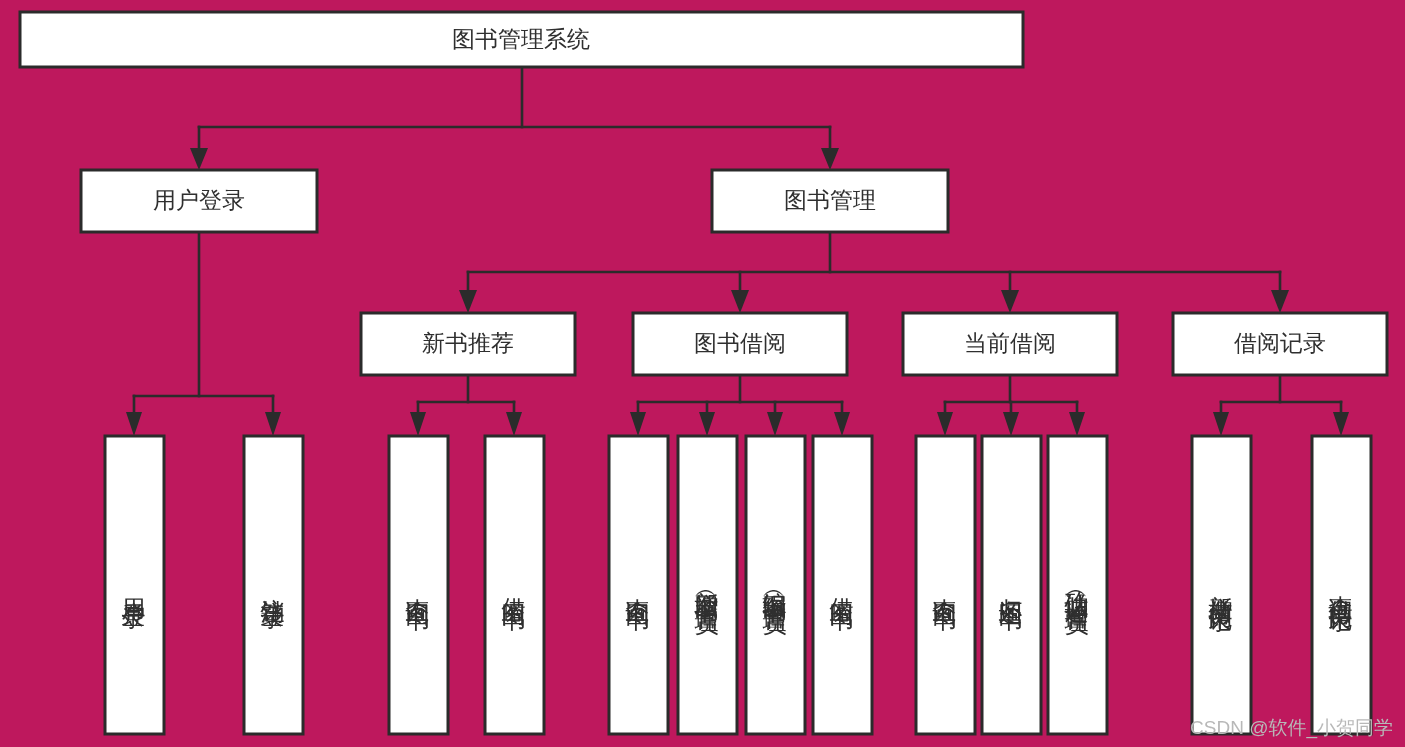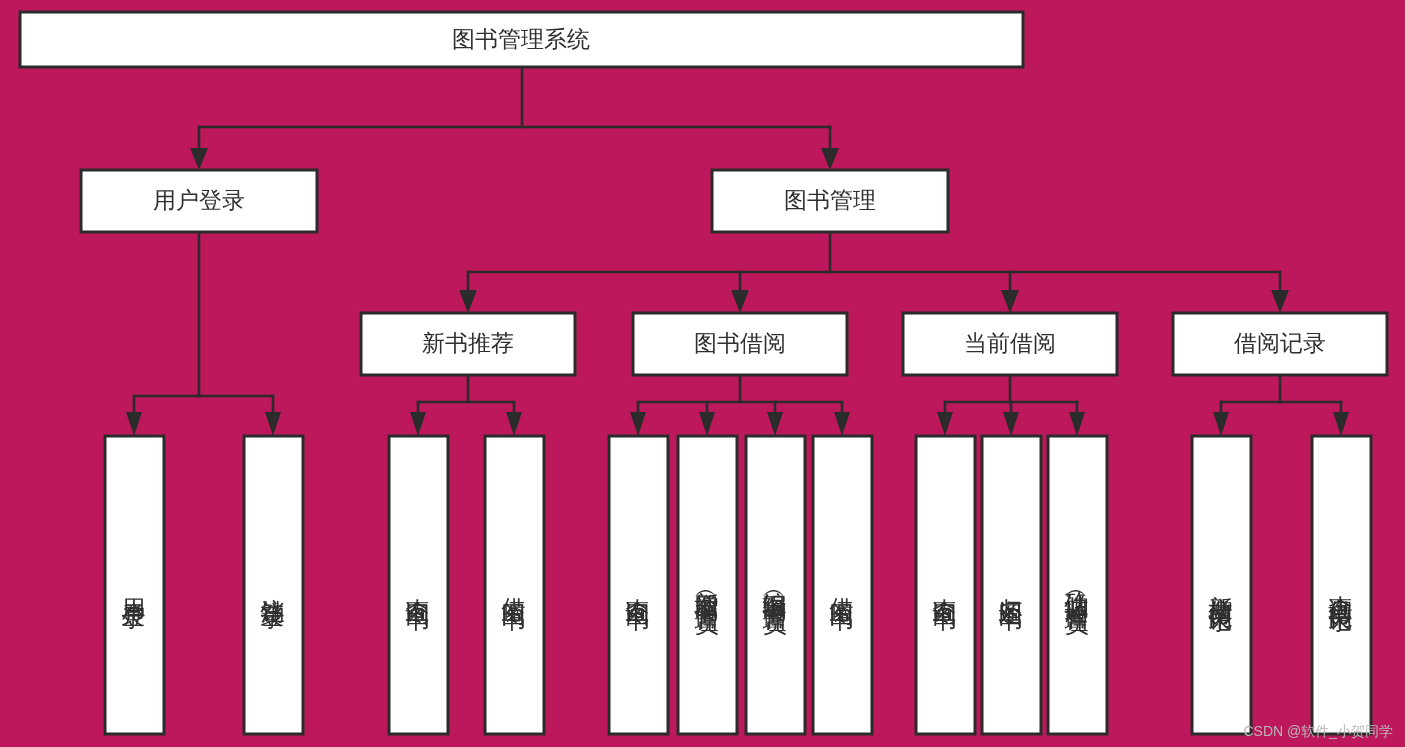--- a/index.html
+++ b/index.html
@@ -58,21 +58,21 @@
     text-orientation: upright;
     letter-spacing: 3px;
     dominant-baseline: central;
     text-anchor: middle;
   }
   .watermark {
     position: absolute;
     right: 12px;
     bottom: 6px;
     font-family: "Liberation Sans", "DejaVu Sans", sans-serif;
-    font-size: 14px;
+    font-size: 19px;
     color: #b8b8b8;
     white-space: nowrap;
     pointer-events: none;
     user-select: none;
   }
 </style>
 </head>
 <body>
 
 <div id="diagram-root">

